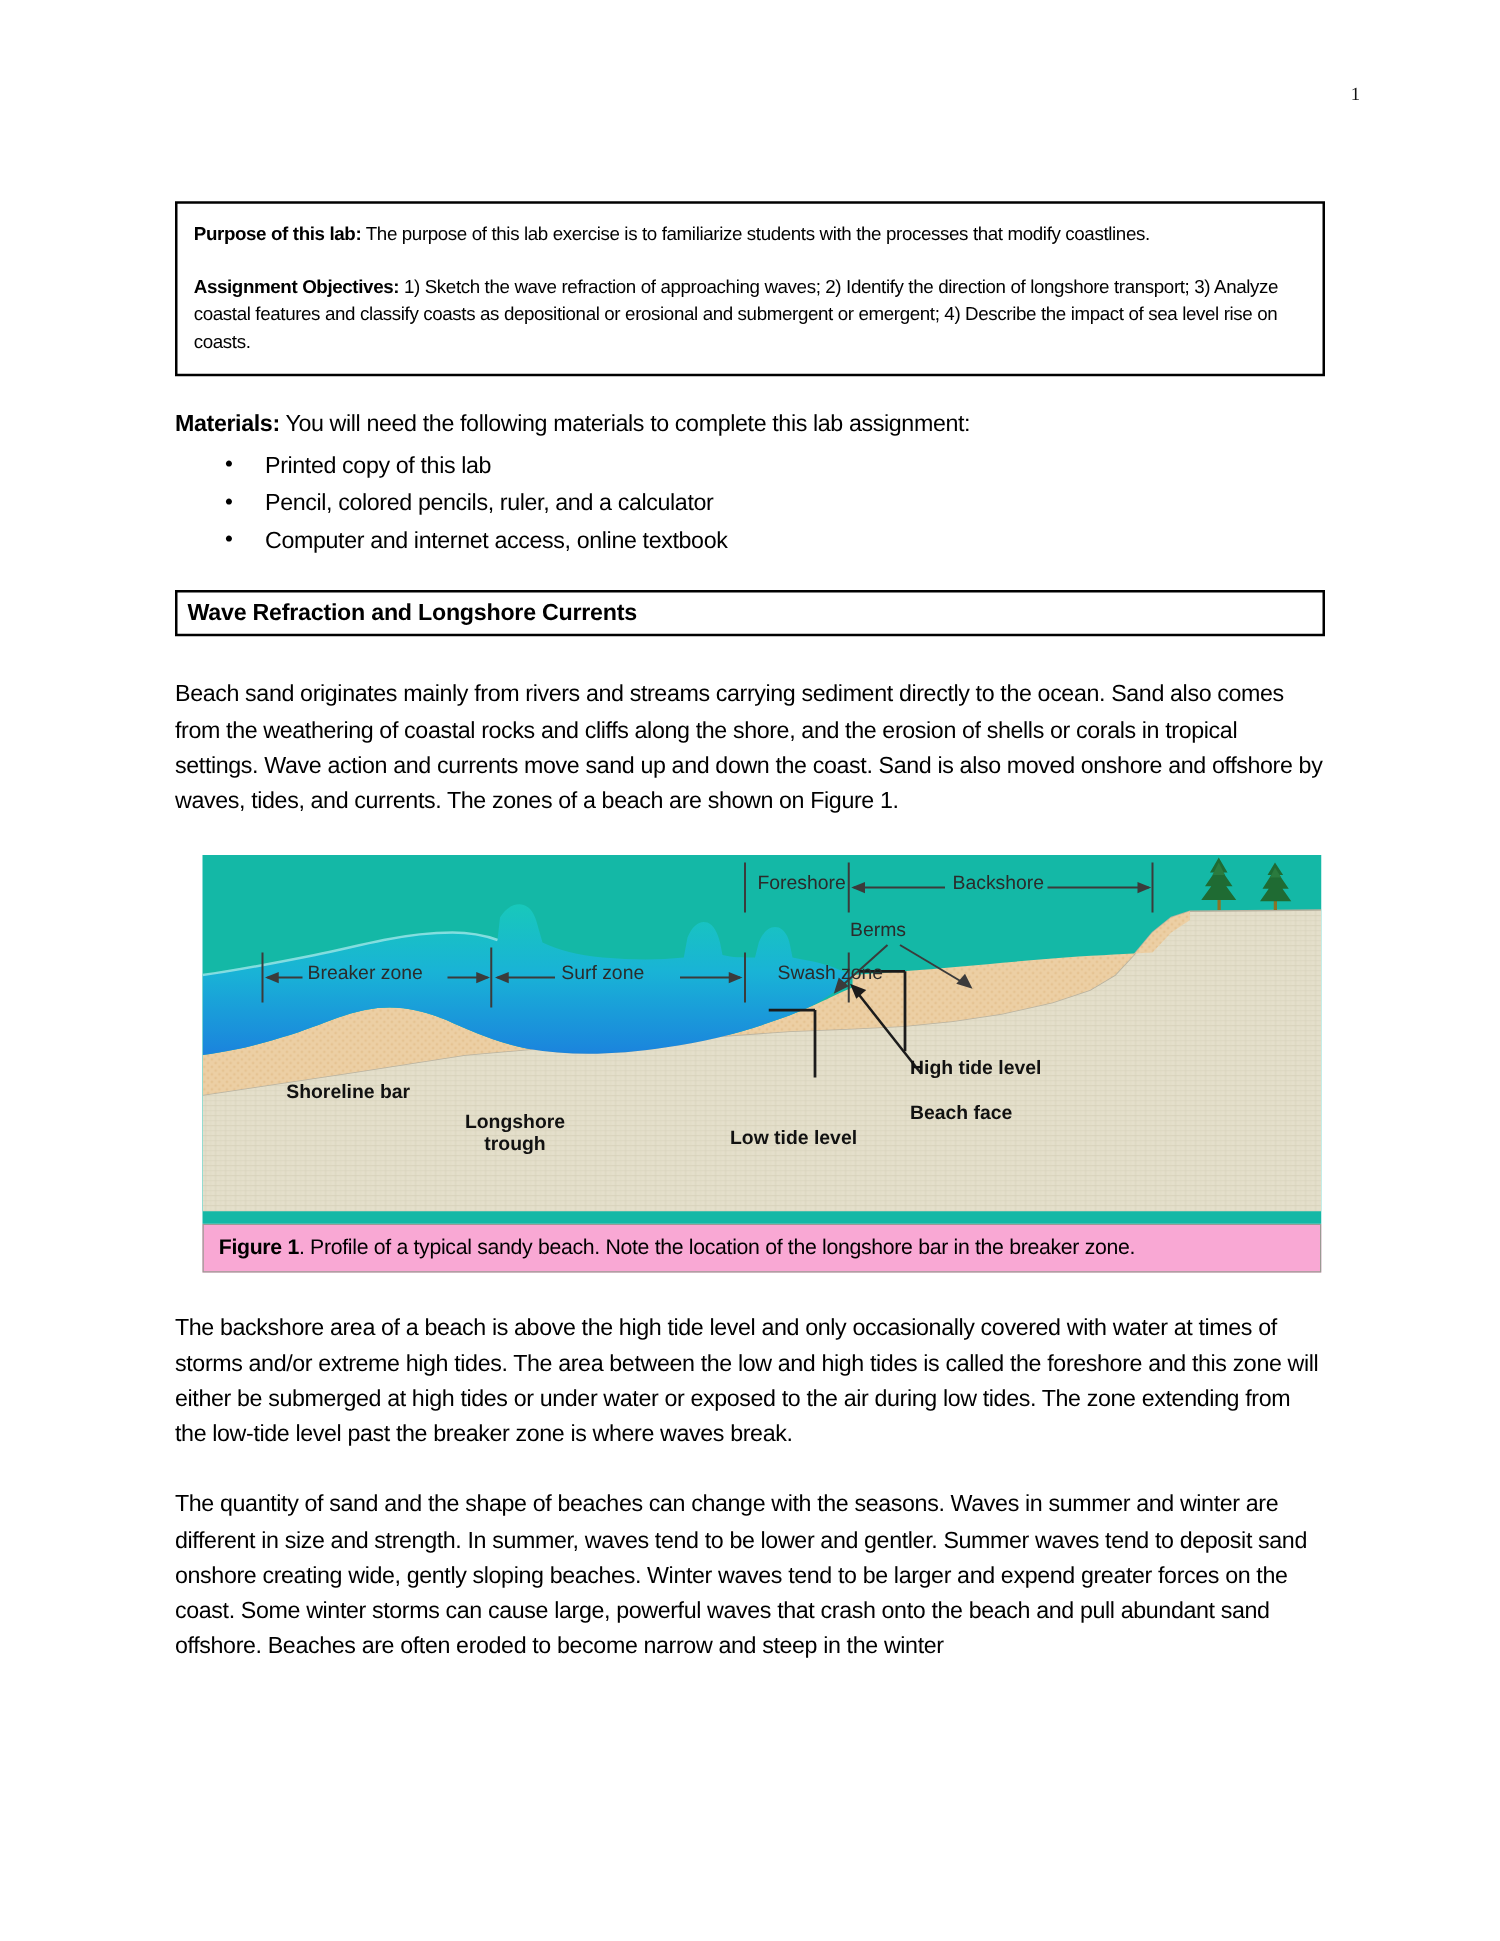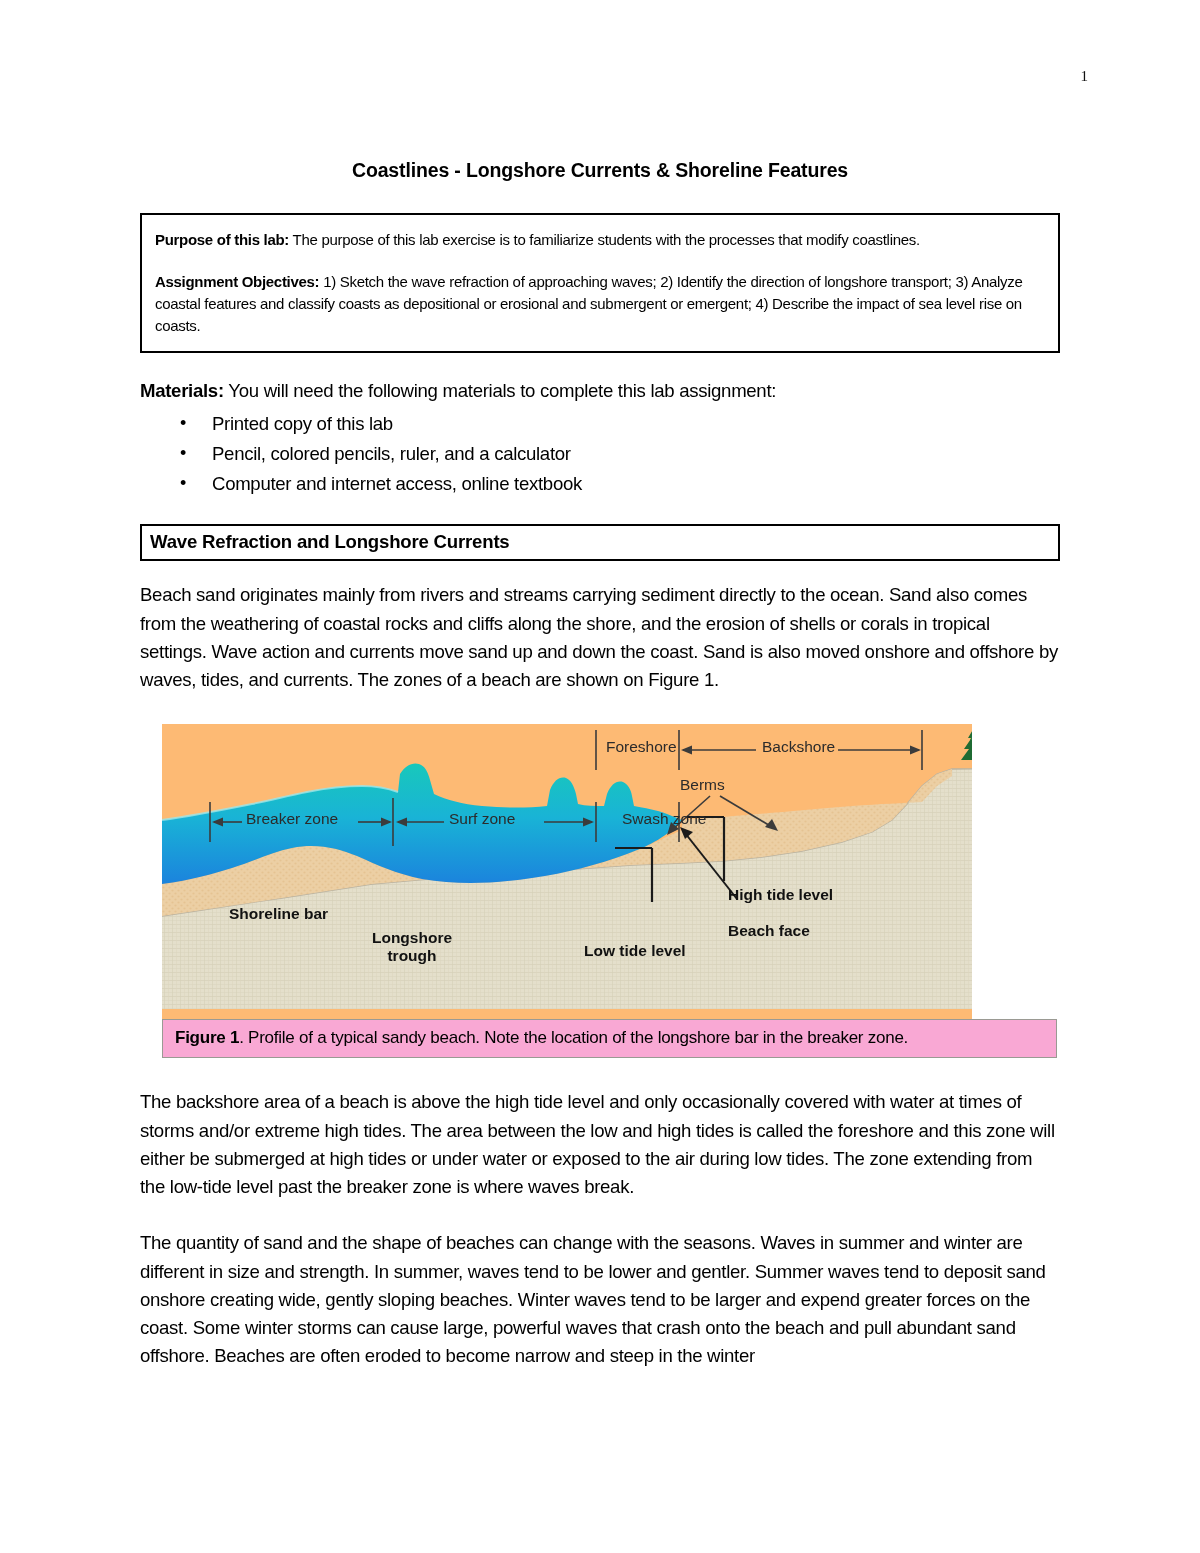--- a/index.html
+++ b/index.html
@@ -105,39 +105,39 @@
     margin-top: 25px;
     border: 2.2px solid #000;
     padding: 5px 8px 6px 8px;
     font-size: 18.6px;
     font-weight: bold;
     letter-spacing: -0.2px;
   }
 
   
   .body-p {
-    margin-top: 20px;
+    margin-top: 32px;
     font-size: 18.6px;
     line-height: 1.52;
     letter-spacing: -0.3px;
     text-align: left;
   }
 
   
   .figure-wrap {
     margin-top: 30px;
     position: relative;
     width: 895px;
     margin-left: 22px;
   }
   .figure-canvas {
     position: relative;
-    width: 810px;
+    width: 895px;
     height: 295px;
-    background: #fdba74;
+    background: #14b8a6;
     overflow: hidden;
   }
   .fig-svg {
     position: absolute;
     left: 0; top: 0;
     width: 895px;
     height: 295px;
   }
   .fig-label {
     position: absolute;
@@ -167,21 +167,20 @@
 </head>
 <body>
 
 <div class="page">
 
   <div class="page-number">1</div>
 
   <div class="content">
 
 
-    <div class="doc-title">Coastlines - Longshore Currents &amp; Shoreline Features</div>
 
     <div class="purpose-box">
       <p><b>Purpose of this lab:</b><span> The purpose of this lab exercise is to familiarize students with the processes that modify coastlines.</span></p>
       <p><b>Assignment Objectives:</b><span> 1) Sketch the wave refraction of approaching waves; 2) Identify the direction of longshore transport; 3) Analyze coastal features and classify coasts as depositional or erosional and submergent or emergent; 4) Describe the impact of sea level rise on coasts.</span></p>
     </div>
 
     <div class="materials">
       <div class="materials-lead"><b>Materials:</b><span> You will need the following materials to complete this lab assignment:</span></div>
       <ul class="bullets">
         <li><span class="bullet-dot">•</span><span>Printed copy of this lab</span></li>

